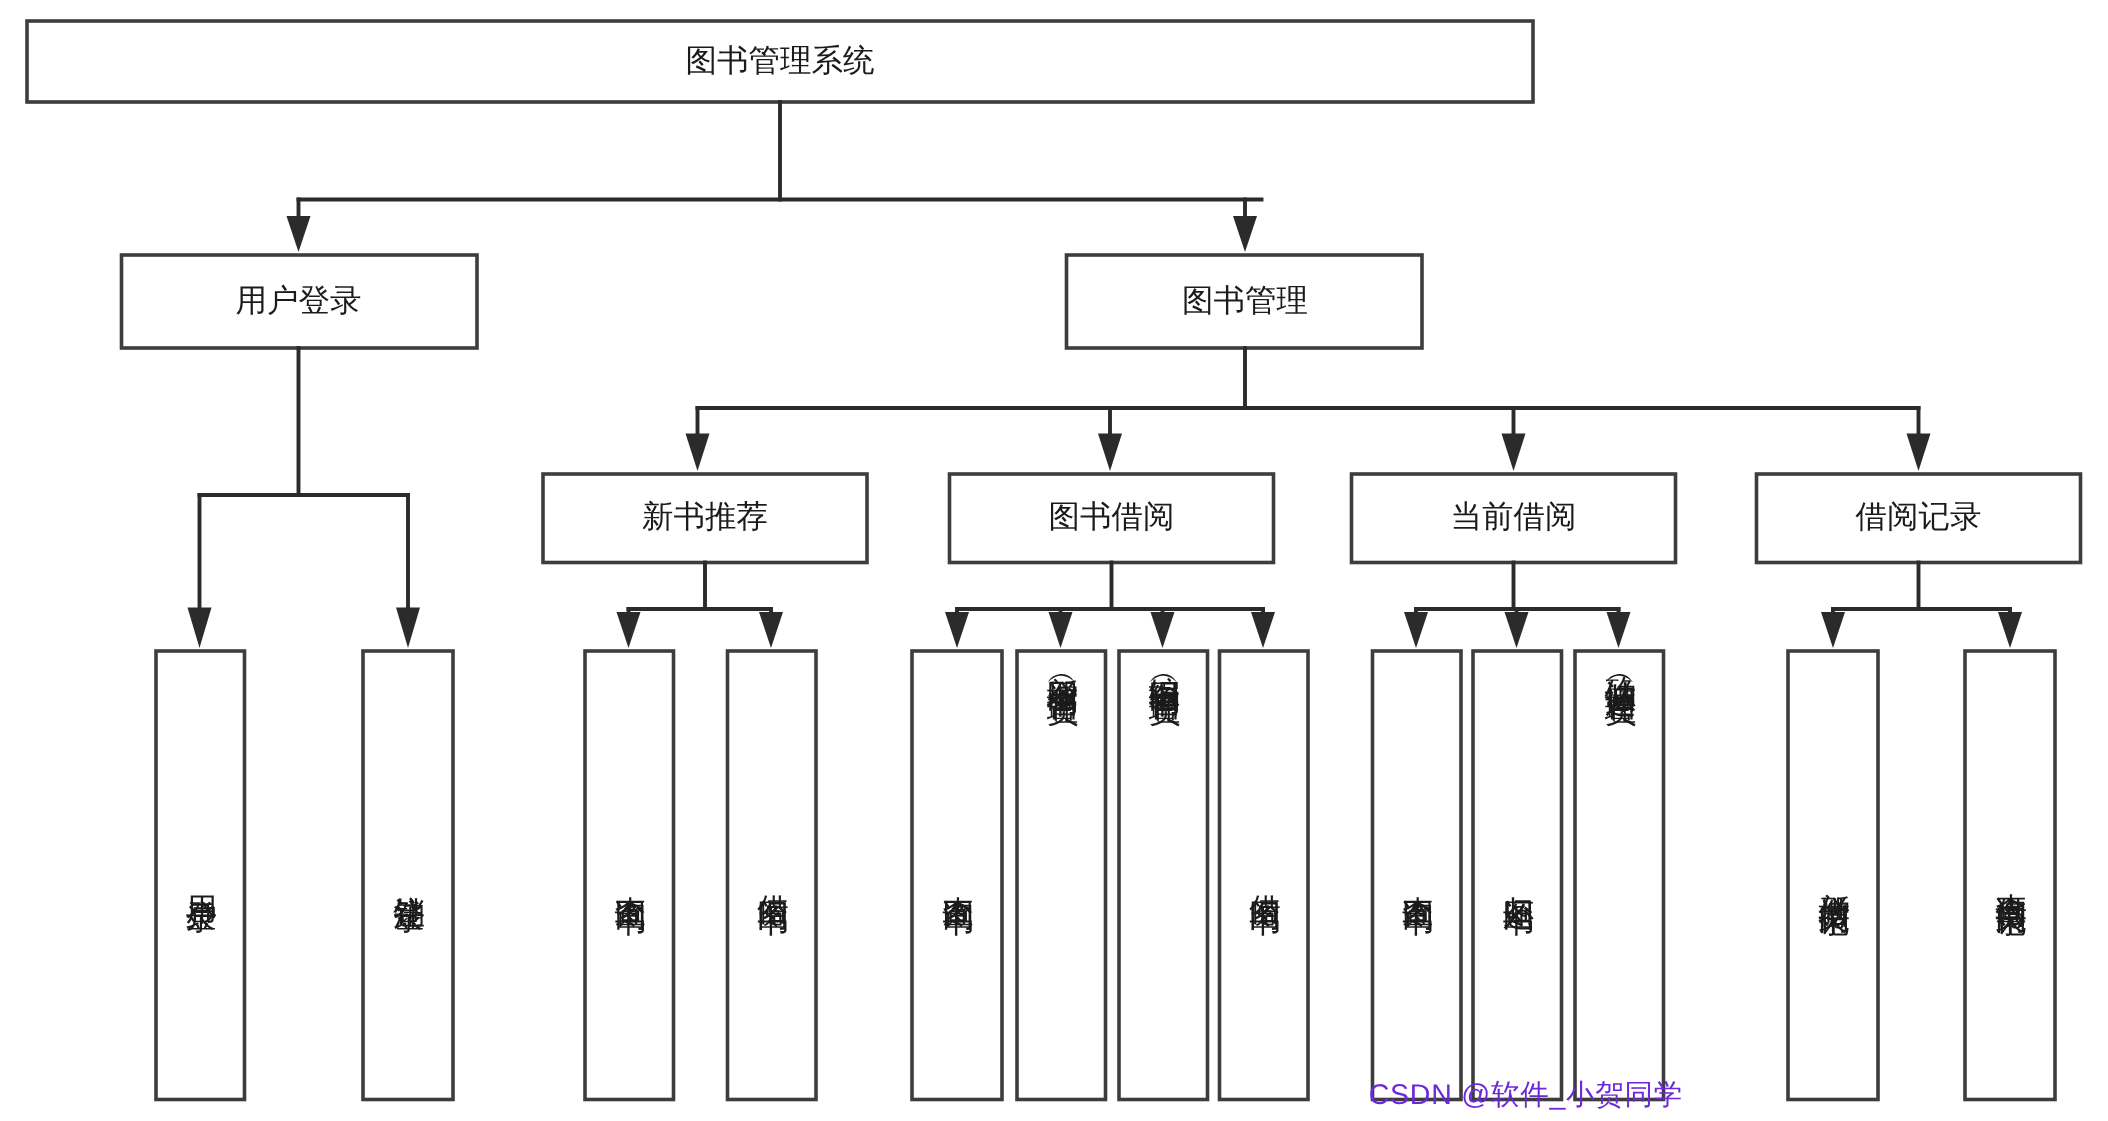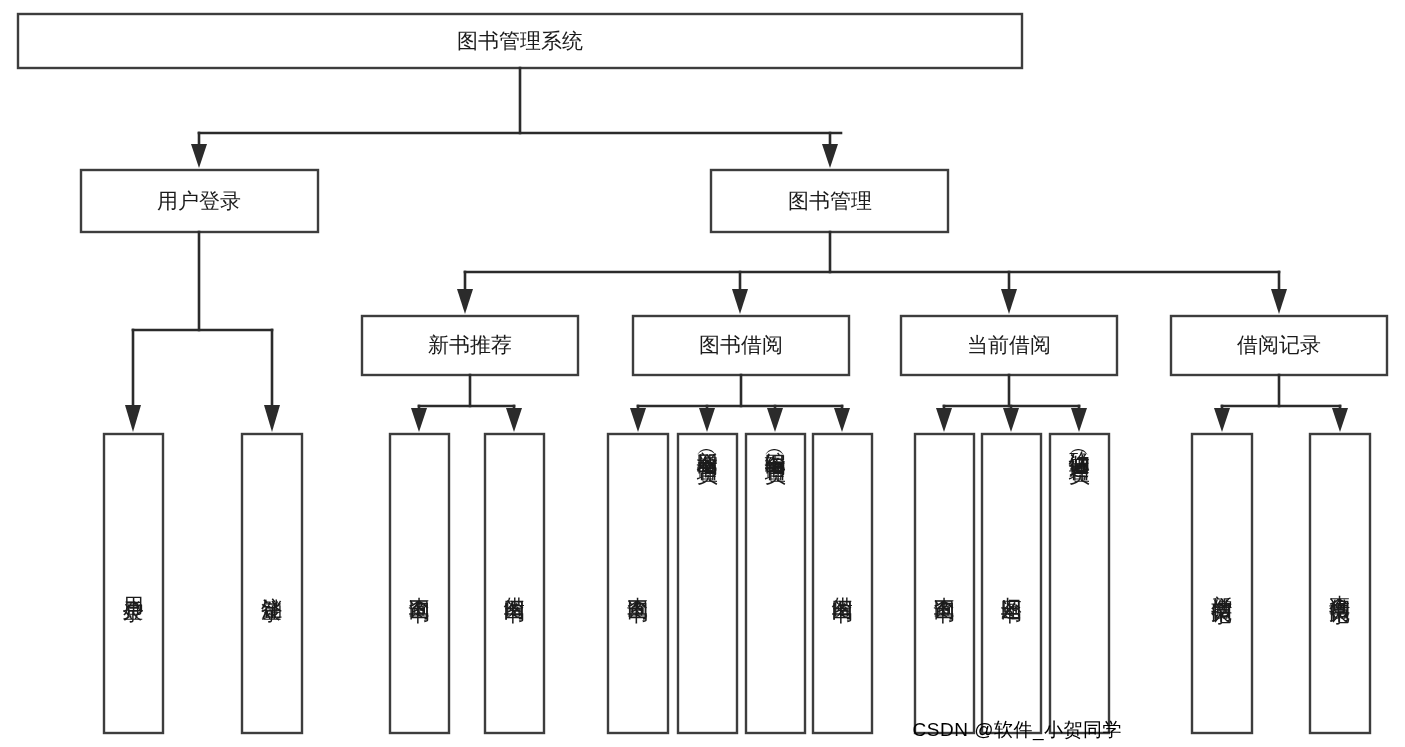--- a/index.html
+++ b/index.html
@@ -65,21 +65,21 @@
     letter-spacing: 2px;
     white-space: nowrap;
     text-align: center;
   }
   .watermark {
     position: absolute;
     right: 14px;
     bottom: 4px;
     font-family: "Liberation Sans", "DejaVu Sans", sans-serif;
     font-size: 19px;
-    color: #000000;
+    color: #6d28d9;
     letter-spacing: 0.5px;
     user-select: none;
   }
 </style>
 </head>
 <body>
 
 <div id="diagram-root">
 
   <svg class="flow" viewBox="0 0 1405 747">

